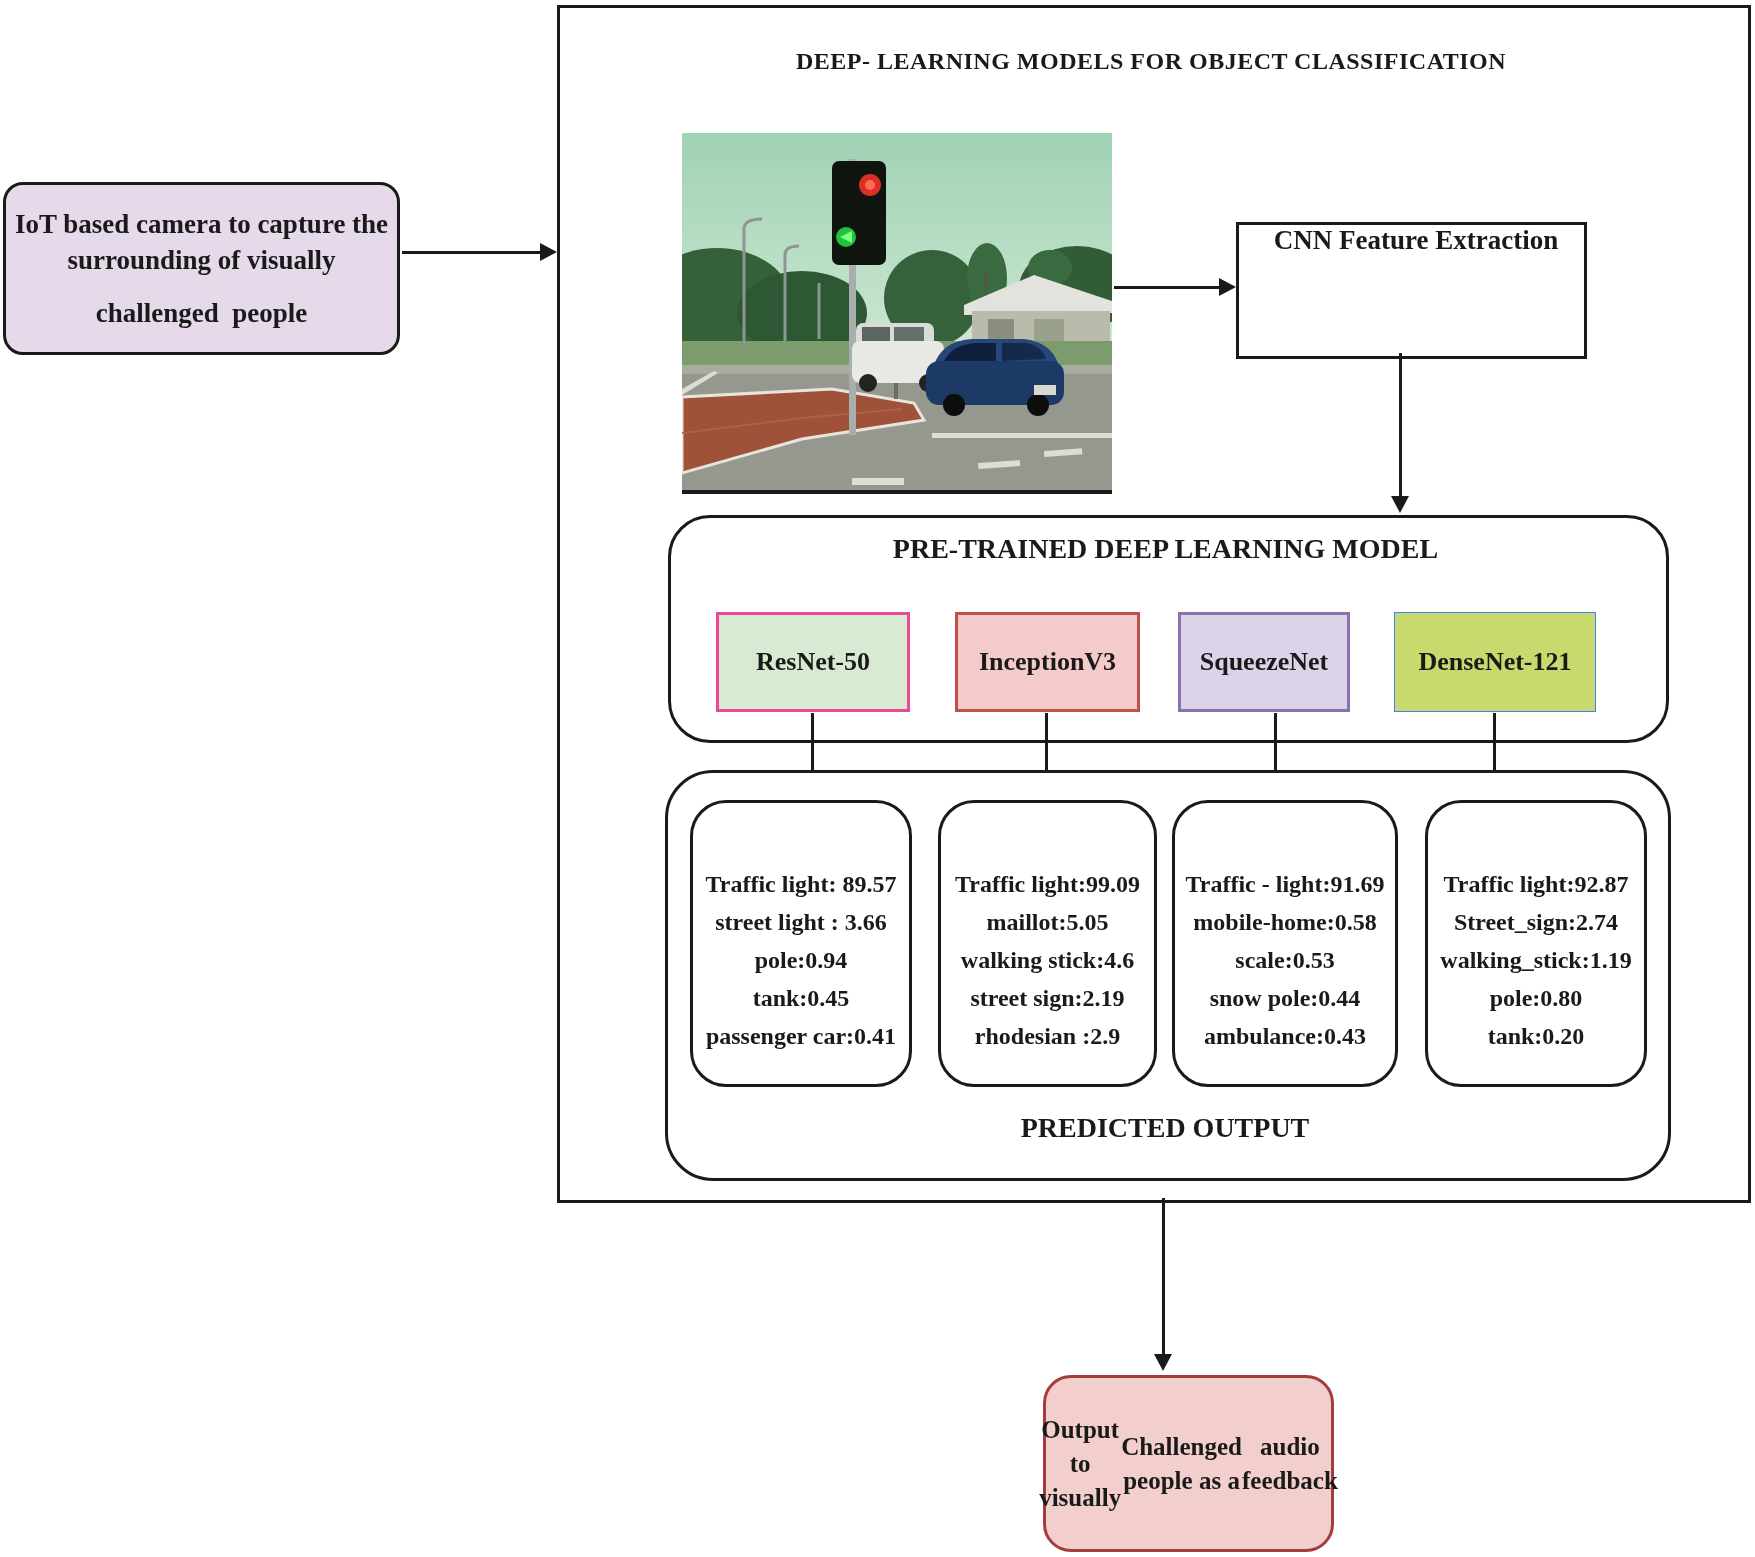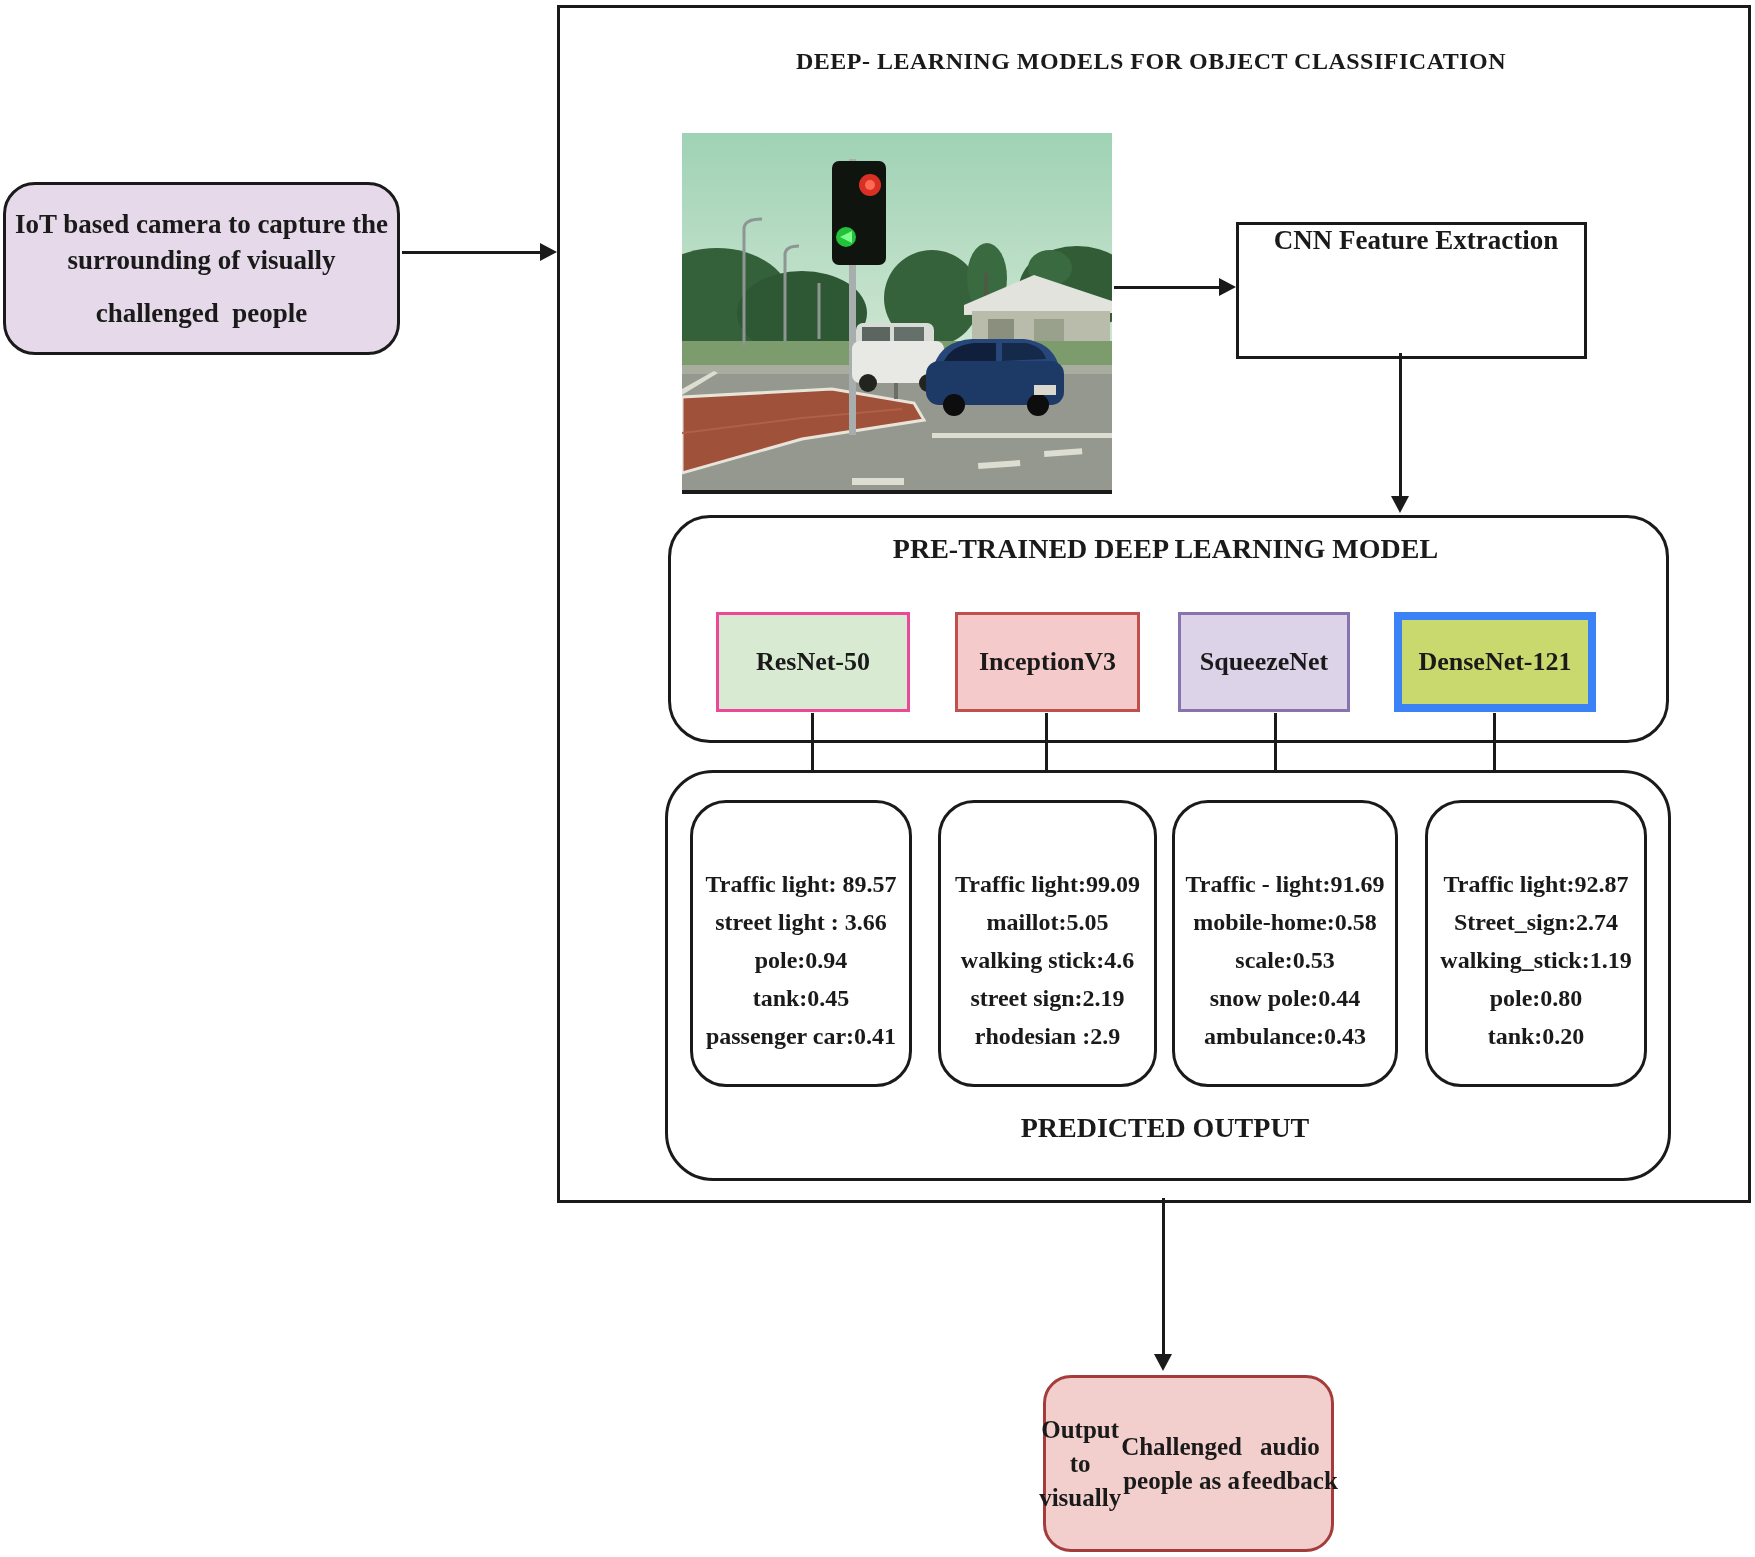--- a/index.html
+++ b/index.html
@@ -20,28 +20,28 @@
   
   .cnn-box{left:1236px;top:222px;width:336px;height:131px;border:3px solid #1a1a1a;display:flex;align-items:flex-start;justify-content:center;font-size:27px;font-weight:bold;background:#fff;padding-left:9px;}
 
   
   .pretrained-frame{left:668px;top:515px;width:995px;height:222px;border:3px solid #1a1a1a;border-radius:42px;background:#fff;}
   .pretrained-title{left:668px;top:533px;width:995px;font-size:28px;}
   .model-box{top:612px;height:100px;display:flex;align-items:center;justify-content:center;font-size:26px;font-weight:bold;box-sizing:border-box;}
   .model-resnet{left:716px;width:194px;background:#d9ead3;border:3px solid #ec4899;}
   .model-inception{left:955px;width:185px;background:#f4caca;border:3px solid #c0504d;}
   .model-squeezenet{left:1178px;width:172px;background:#ddd3e8;border:3px solid #8873ac;}
-  .model-densenet{left:1394px;width:202px;background:#c9d96d;border:8px solid #3b82f6;}
+  .model-densenet{left:1394px;width:202px;background:#c9d96d;border:1px solid #3b82f6;}
 
   .predicted-frame{left:665px;top:770px;width:1000px;height:405px;border:3px solid #1a1a1a;border-radius:48px;background:#fff;}
   .result-box{top:800px;height:287px;border:3px solid #1a1a1a;border-radius:36px;background:#fff;box-sizing:border-box;padding-top:62px;font-size:24px;font-weight:bold;line-height:38px;text-align:center;}
   .predicted-title{left:665px;top:1112px;width:1000px;font-size:28px;}
 
   
-  .input-box{left:3px;top:182px;width:397px;height:173px;background:#e6daea;border:3px solid #1a1a1a;border-radius:32px;display:flex;flex-direction:column;align-items:center;justify-content:center;font-size:27px;font-weight:bold;line-height:36px;box-sizing:border-box;}
+  .input-box{left:3px;top:182px;width:397px;height:173px;background:#e6daea;border:3px solid #1a1a1a;border-radius:20px;display:flex;flex-direction:column;align-items:center;justify-content:center;font-size:27px;font-weight:bold;line-height:36px;box-sizing:border-box;}
   .output-box{left:1043px;top:1375px;width:291px;height:177px;background:#f2cfcd;border:3px solid #a43c3c;border-radius:28px;display:flex;flex-direction:row;align-items:center;justify-content:center;font-size:25px;font-weight:bold;line-height:34px;box-sizing:border-box;}
 
   
   .hline{height:3px;background:#1a1a1a;}
   .vline{width:3px;background:#1a1a1a;}
   .head-right{width:0;height:0;border-top:9px solid transparent;border-bottom:9px solid transparent;border-left:17px solid #1a1a1a;}
   .head-down{width:0;height:0;border-left:9px solid transparent;border-right:9px solid transparent;border-top:17px solid #1a1a1a;}
 </style>
 </head>
 <body>

